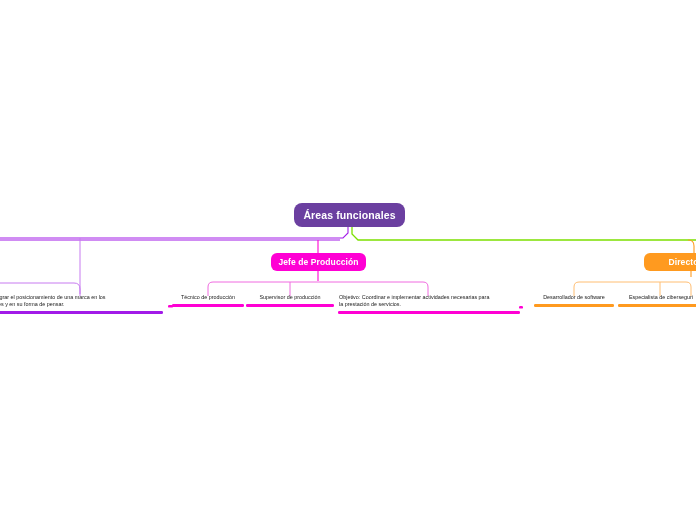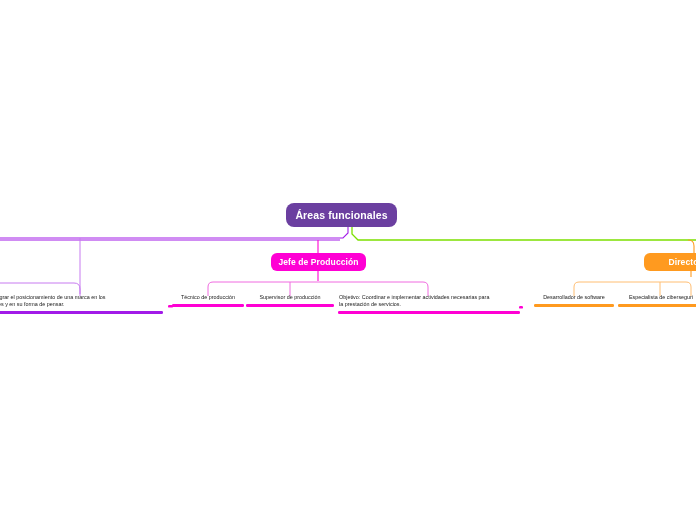--- a/index.html
+++ b/index.html
@@ -18,21 +18,21 @@
     position:absolute;
     border-radius:7px;
     color:#ffffff;
     font-weight:bold;
     white-space:nowrap;
     display:flex;align-items:center;justify-content:center;
     box-sizing:border-box;
     letter-spacing:.1px;
   }
   .node-root{
-    left:286px;top:203px;
+    left:294px;top:203px;
     width:111px;height:24px;
     background:#6B3FA0;
     font-size:10.5px;
     border-radius:8px;
   }
   .node-prod{
     left:271px;top:253px;
     width:95px;height:18px;
     background:#FF00D4;
     font-size:8.5px;

